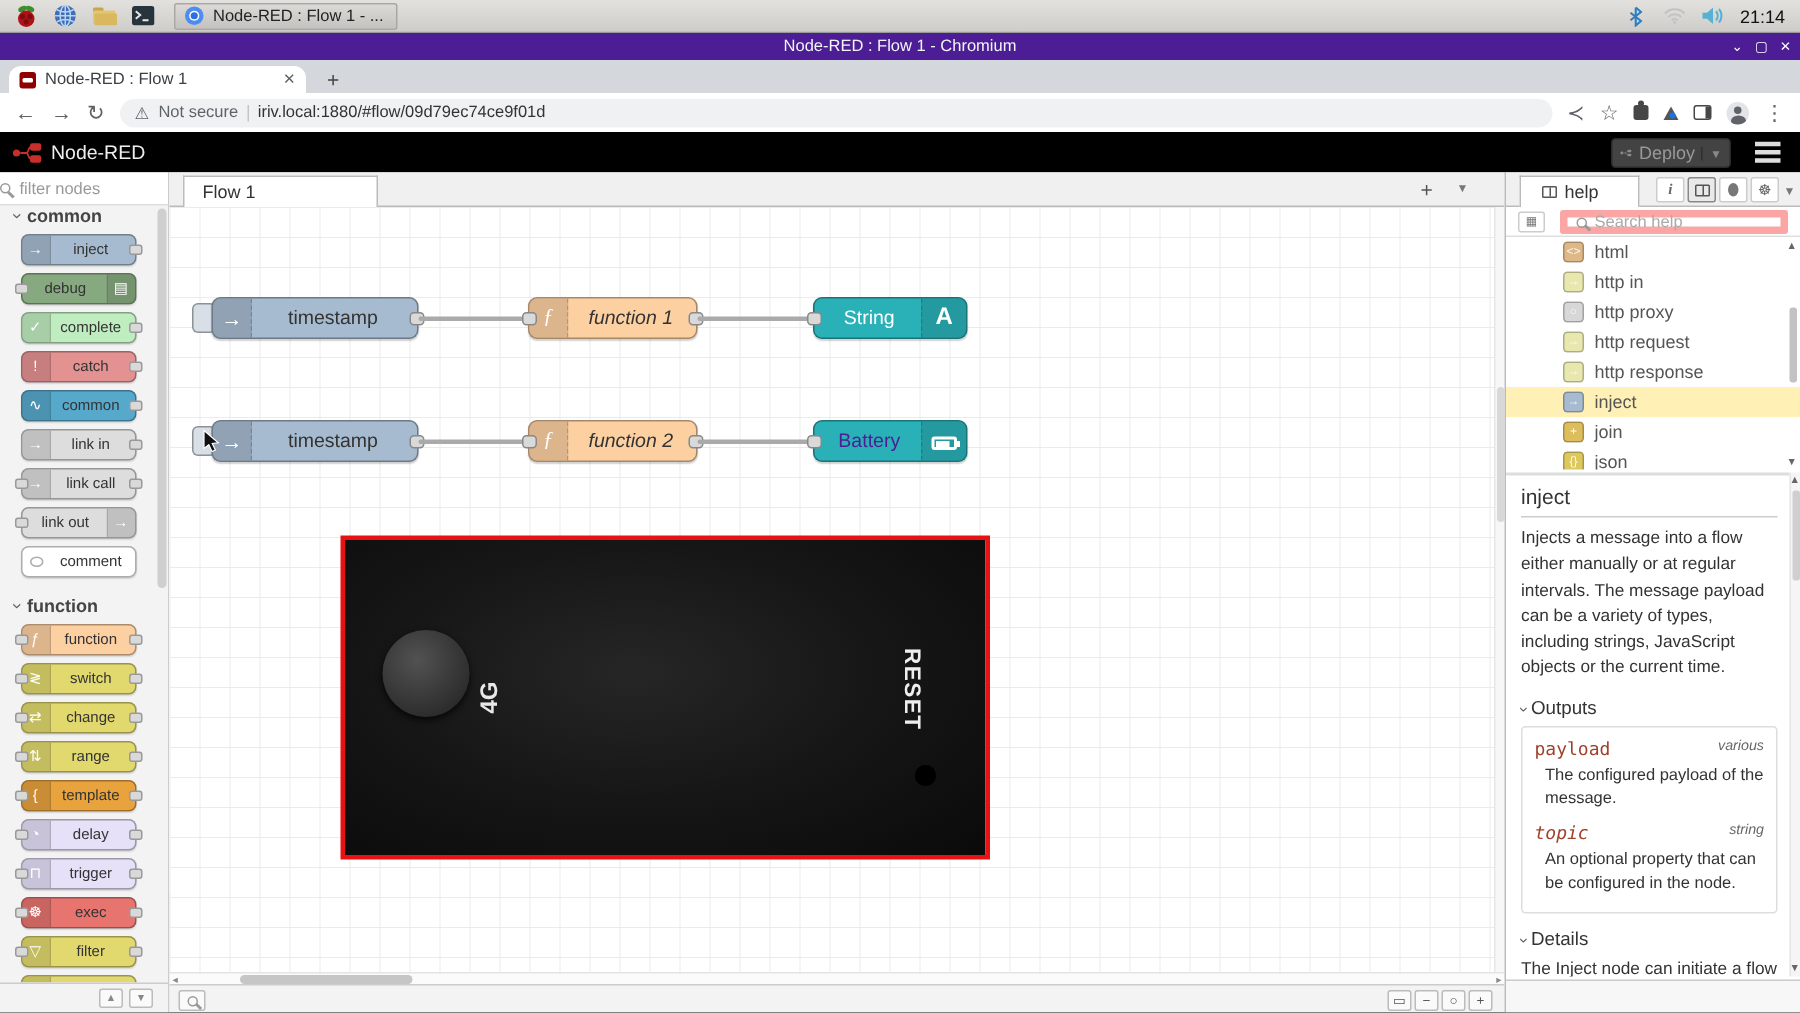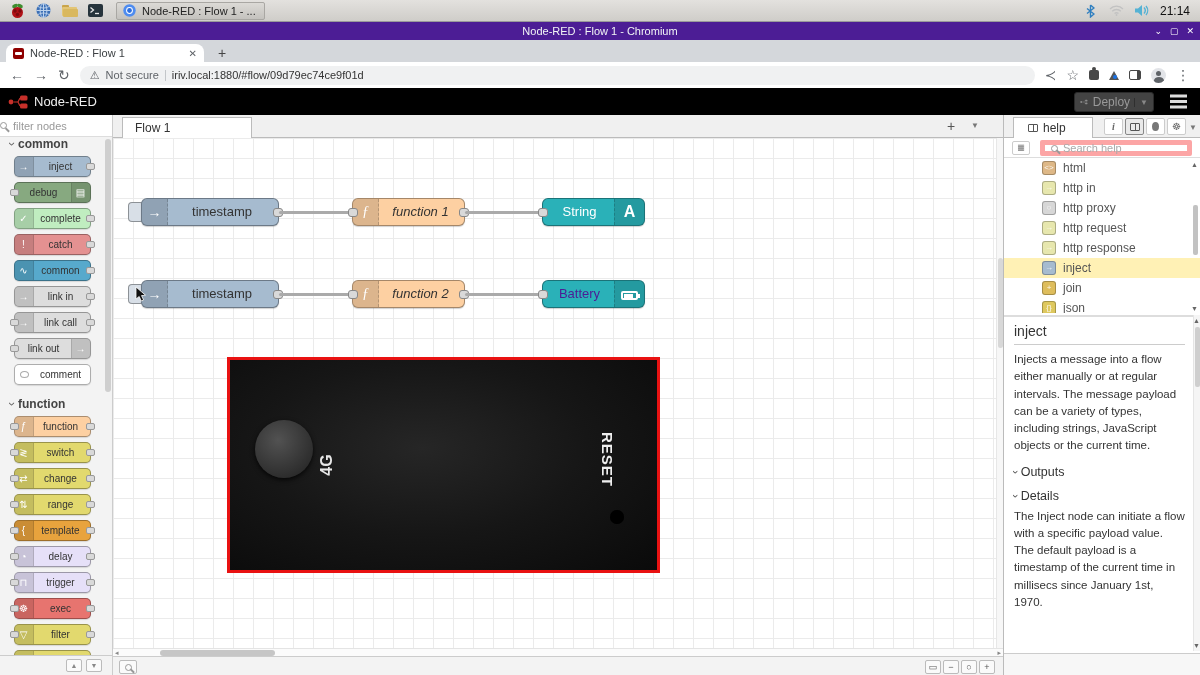--- a/index.html
+++ b/index.html
@@ -465,20 +465,26 @@
           </div>
         </div>
       <span class="tri" style="top:46px">▲</span>
       <div id="list-thumb"></div>
       <span class="tri" style="top:190px">▼</span>
 
       <div id="sb-content">
         <div id="doc-title">inject</div>
         <p class="doc-p">Injects a message into a flow either manually or at regular intervals. The message payload can be a variety of types, including strings, JavaScript objects or the current time.</p>
         <div class="doc-sec"><span class="chev2">›</span><span>Outputs</span></div>
+        <div id="prop-box">
+            <div><span class="pname">payload</span><span class="ptype">various</span></div>
+            <div class="pdesc">The configured payload of the message.</div>
+            <div><span class="pname it">topic</span><span class="ptype">string</span></div>
+            <div class="pdesc">An optional property that can be configured in the node.</div>
+          </div>
         <div class="doc-sec"><span class="chev2">›</span><span>Details</span></div>
         <p class="doc-p">The Inject node can initiate a flow with a specific payload value. The default payload is a timestamp of the current time in millisecs since January 1st, 1970.</p>
 
       </div>
       <div id="content-sb">
         <span class="tri" style="top:2px;right:0">▲</span>
         <div id="content-thumb"></div>
         <span class="tri" style="bottom:2px;right:0;top:auto;position:absolute">▼</span>
       </div>
       <div id="sb-footer"></div>

